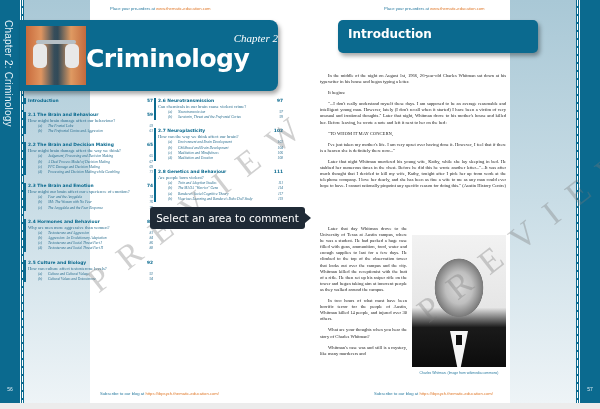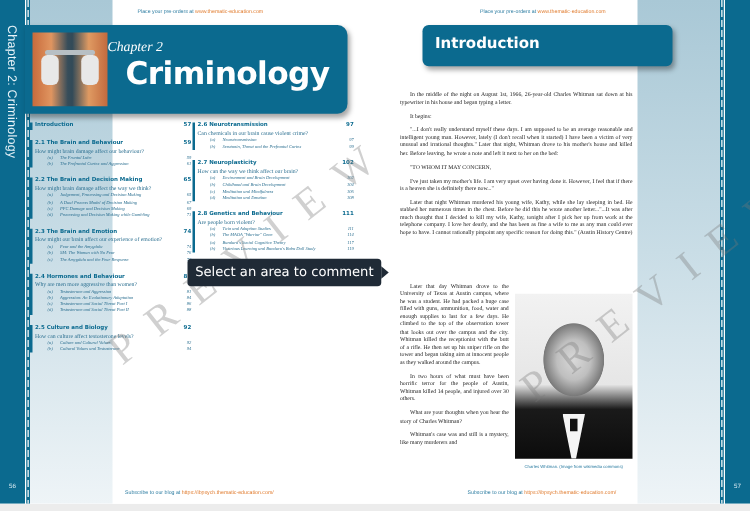--- a/index.html
+++ b/index.html
@@ -19,22 +19,22 @@
 
   .preorder { position: absolute; top: 6px; font-family: "Liberation Sans", sans-serif; font-size: 4.2px; color: #2a7ba0; white-space: nowrap; }
   .preorder .link { color: #e07a2c; }
 
   .chapter-banner { position: absolute; left: 20px; top: 20px; width: 258px; height: 71px; background: #0b6a8f; border-radius: 0 8px 8px 0; box-shadow: 2px 3px 4px rgba(0,0,0,0.35); }
   .chapter-img { position: absolute; left: 6px; top: 6px; width: 60px; height: 59px; background:
       linear-gradient(90deg, #c86b3c 0%, #e09560 25%, #374d5a 47%, #324a58 53%, #df9a62 75%, #c26a3e 100%); overflow:hidden; }
   .chapter-img .cuff { position:absolute; top:14px; left:10px; width:40px; height:4px; background:#b7bfc4; border-radius:2px; }
   .chapter-img .hand-l { position:absolute; top:18px; left:7px; width:14px; height:24px; background:#e8e8e8; border-radius:5px; }
   .chapter-img .hand-r { position:absolute; top:18px; right:7px; width:14px; height:24px; background:#e8e8e8; border-radius:5px; }
-  .chapter-label { position: absolute; left: 66px; width: 192px; top: 12px; text-align: left; color: #fff; font-family: "Liberation Serif", serif; font-style: italic; font-size: 11px; }
-  .chapter-title { position: absolute; left: 66px; width: 192px; top: 24px; text-align: center; color: #fff; font-family: "DejaVu Sans", sans-serif; font-weight: bold; font-size: 25px; letter-spacing: -0.5px; }
+  .chapter-label { position: absolute; left: 66px; width: 192px; top: 12px; text-align: right; color: #fff; font-family: "Liberation Serif", serif; font-style: italic; font-size: 11px; }
+  .chapter-title { position: absolute; left: 66px; width: 192px; top: 24px; text-align: left; color: #fff; font-family: "DejaVu Sans", sans-serif; font-weight: bold; font-size: 25px; letter-spacing: -0.5px; }
 
   .toc { position: absolute; top: 98px; font-family: "Liberation Serif", serif; }
   .toc-col1 { left: 28px; width: 125px; }
   .toc-col2 { left: 158px; width: 125px; }
   .toc-section { position: relative; margin-bottom: 8px; }
   .toc-head { display: flex; justify-content: space-between; font-family: "DejaVu Sans", sans-serif; font-weight: bold; font-size: 4.4px; color: #0b6a8f; line-height: 6px; }
   .toc-q { font-size: 4.6px; color: #2b6f90; line-height: 6px; }
   .toc-sub { display: flex; font-style: italic; font-size: 3.6px; color: #2b6f90; line-height: 5.2px; padding-left: 10px; }
   .toc-sub .lt { width: 10px; }
   .toc-sub .t { flex: 1; }

